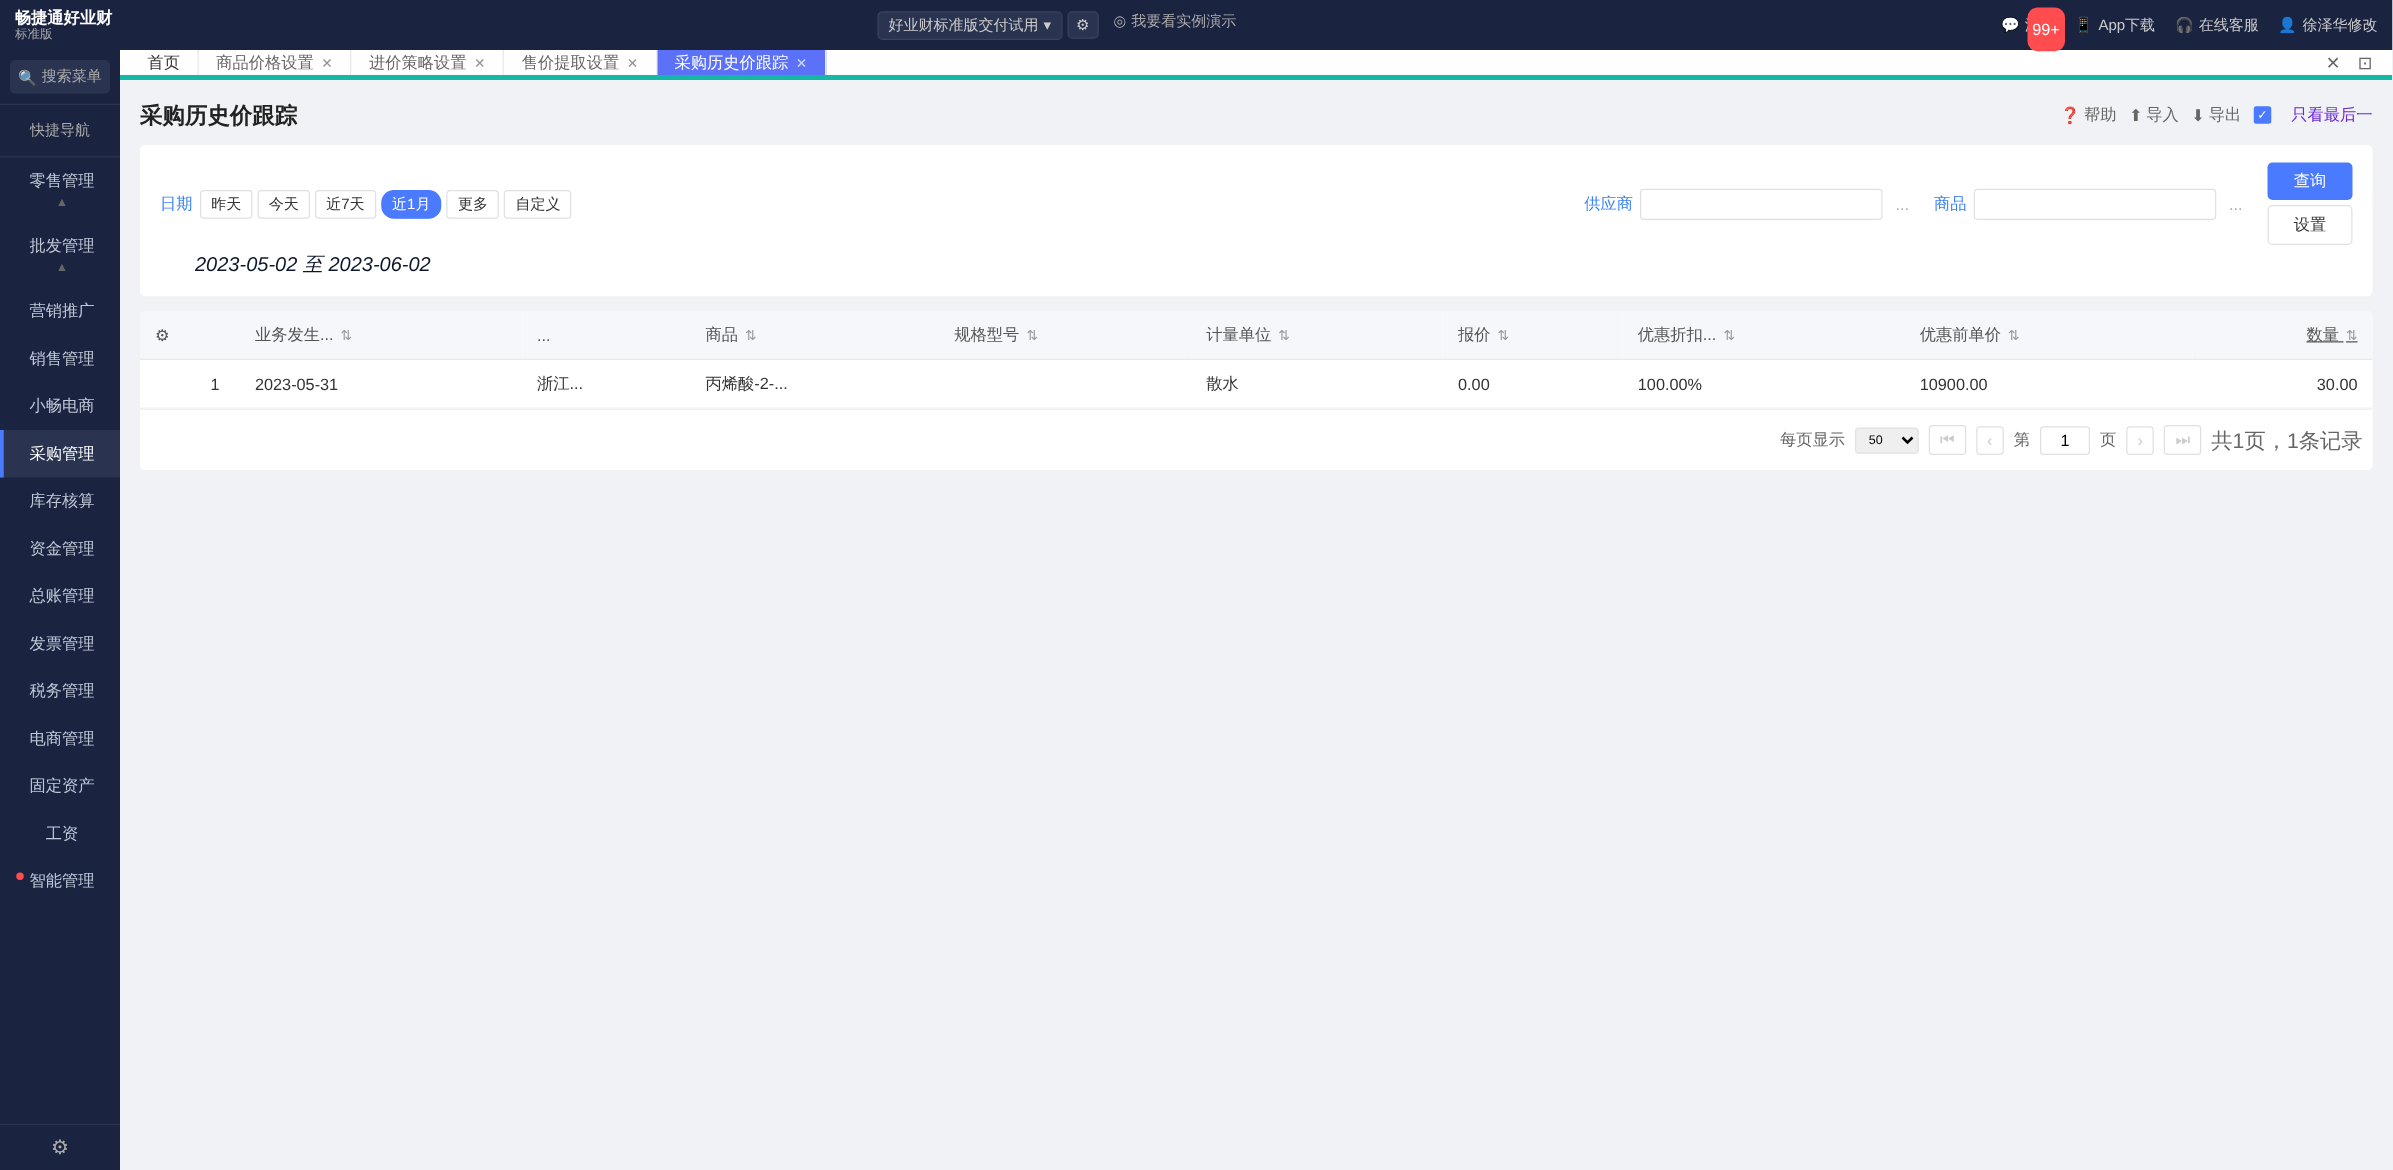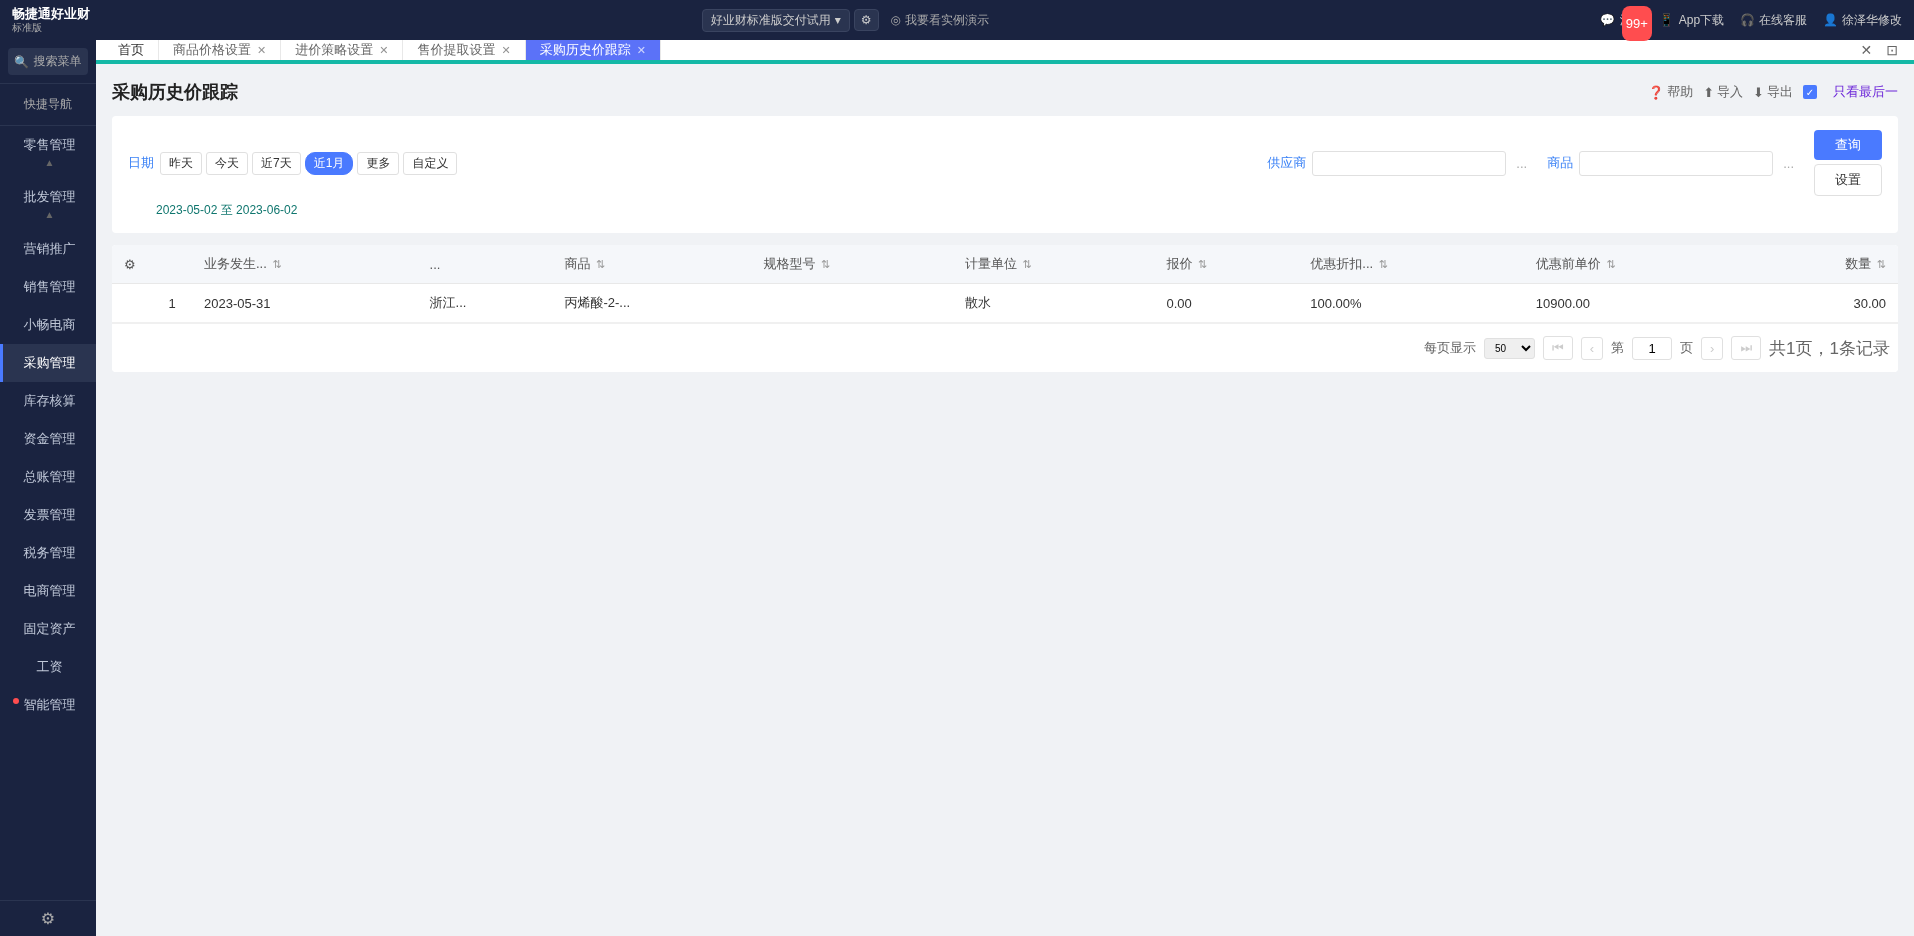--- a/index.html
+++ b/index.html
@@ -4,21 +4,21 @@
   <style>
     * { box-sizing: border-box; margin: 0; padding: 0; }
     body { font-family: "Microsoft YaHei", "PingFang SC", sans-serif; font-size: 13px; background: #f0f2f5; color: #333; display: flex; flex-direction: column; height: 936px; overflow: hidden; }
 
     
     .top-bar { background: #1a2340; color: #fff; height: 40px; display: flex; align-items: center; padding: 0 12px; justify-content: space-between; flex-shrink: 0; }
     .top-bar-left { display: flex; align-items: center; gap: 8px; }
     .logo-area { display: flex; flex-direction: column; line-height: 1.2; }
     .logo-main { font-size: 13px; font-weight: bold; color: #fff; }
     .logo-sub { font-size: 10px; color: #aaa; }
-    .top-bar-center { display: flex; align-items: center; gap: 4px; }
+    .top-bar-center { display: flex; align-items: flex-start; gap: 4px; }
     .version-selector { background: #2a3450; border: 1px solid #3a4460; color: #ccc; border-radius: 4px; padding: 2px 8px; font-size: 12px; display: flex; align-items: center; gap: 4px; cursor: pointer; }
     .gear-btn { background: #2a3450; border: 1px solid #3a4460; color: #ccc; border-radius: 4px; padding: 3px 6px; cursor: pointer; font-size: 12px; }
     .demo-btn { color: #aaa; font-size: 12px; cursor: pointer; display: flex; align-items: center; gap: 4px; margin-left: 8px; }
     .top-bar-right { display: flex; align-items: center; gap: 16px; }
     .top-right-item { display: flex; align-items: center; gap: 4px; color: #ccc; font-size: 12px; cursor: pointer; position: relative; }
     .badge { background: #ff4d4f; color: #fff; border-radius: 8px; font-size: 13px; padding: 10px 4px; position: absolute; top: -6px; right: -8px; min-width: 16px; text-align: center; }
 
     
     .main-layout { display: flex; flex: 1; overflow: hidden; }
 
@@ -60,21 +60,21 @@
     .checkbox-blue::after { content: '✓'; color: #fff; font-size: 10px; }
 
     
     .filter-area { background: #fff; border-radius: 4px; padding: 14px 16px; margin-bottom: 12px; }
     .filter-row { display: flex; align-items: center; gap: 16px; flex-wrap: wrap; }
     .filter-item { display: flex; align-items: center; gap: 6px; }
     .filter-label { font-size: 13px; color: #3b82f6; white-space: nowrap; }
     .date-btns { display: flex; align-items: center; gap: 4px; }
     .date-btn { padding: 2px 8px; border: 1px solid #e0e0e0; border-radius: 3px; background: #fff; color: #333; font-size: 12px; cursor: pointer; }
     .date-btn.active { background: #4a7aff; color: #fff; border-color: #4a7aff; border-radius: 10px; }
-    .date-range { font-size: 12px; color: #0f766e; margin-top: 2px; }
+    .date-range { font-size: 16px; color: #0f172a; margin-top: 2px; font-style: italic; }
     .filter-input { border: 1px solid #e0e0e0; border-radius: 3px; padding: 4px 8px; font-size: 13px; color: #333; min-width: 160px; }
     .filter-dots { color: #aaa; cursor: pointer; padding: 0 4px; }
     .filter-spacer { flex: 1; }
     .query-btn { background: #4a7aff; color: #fff; border: none; border-radius: 4px; padding: 6px 20px; font-size: 13px; cursor: pointer; }
     .settings-btn { background: #fff; color: #333; border: 1px solid #e0e0e0; border-radius: 4px; padding: 6px 20px; font-size: 13px; cursor: pointer; }
     .btn-group { display: flex; flex-direction: column; gap: 4px; }
 
     
     .table-container { background: #fff; border-radius: 4px; overflow: auto; }
     table { width: 100%; border-collapse: collapse; font-size: 13px; }
@@ -322,21 +322,21 @@
                 <span class="th-icon">⇅</span>
               </th>
               <th>
                 <span>优惠折扣...</span>
                 <span class="th-icon">⇅</span>
               </th>
               <th>
                 <span>优惠前单价</span>
                 <span class="th-icon">⇅</span>
               </th>
-              <th style="text-align:right;">
+              <th style="text-align:right;text-decoration:underline;">
                 <span>数量</span>
                 <span class="th-icon">⇅</span>
               </th>
             </tr>
           </thead>
           <tbody>
             <tr class="table-row">
               <td></td>
               <td style="text-align:center;">
                 <span>1</span>

